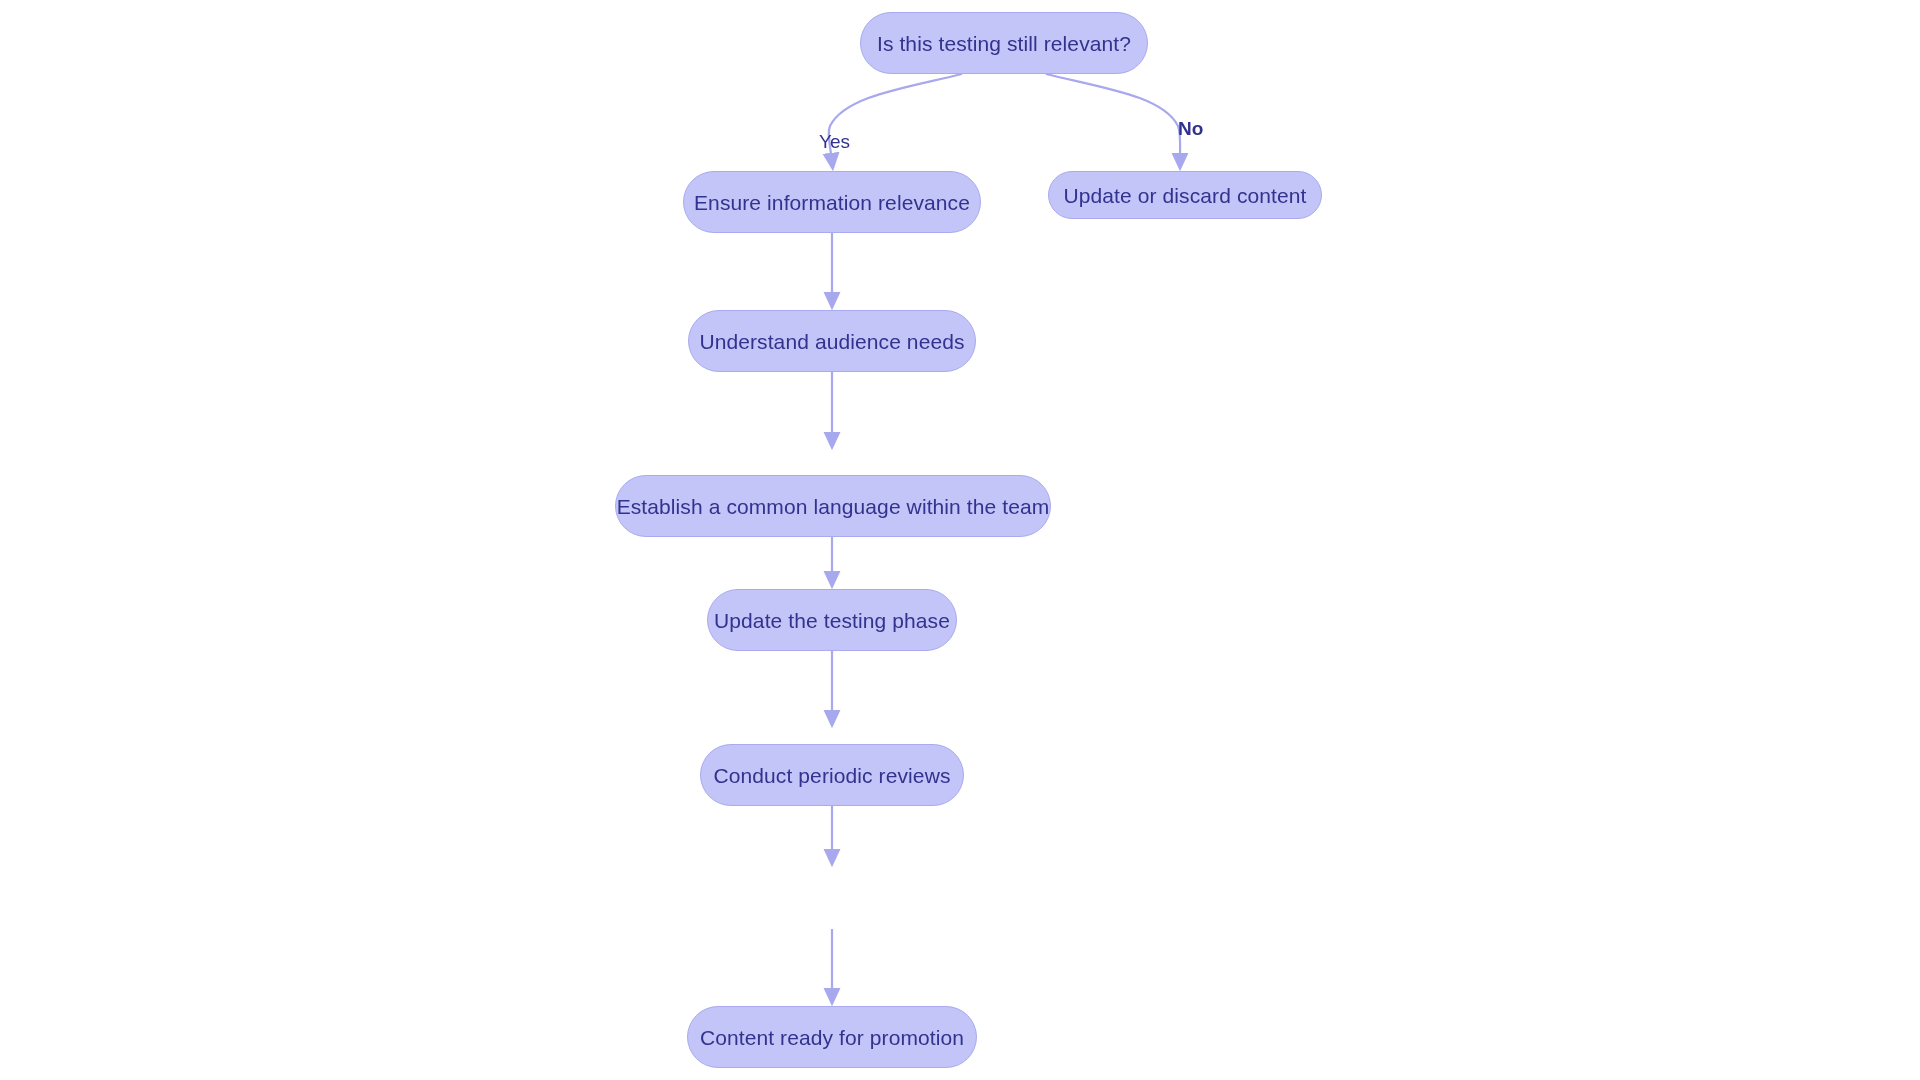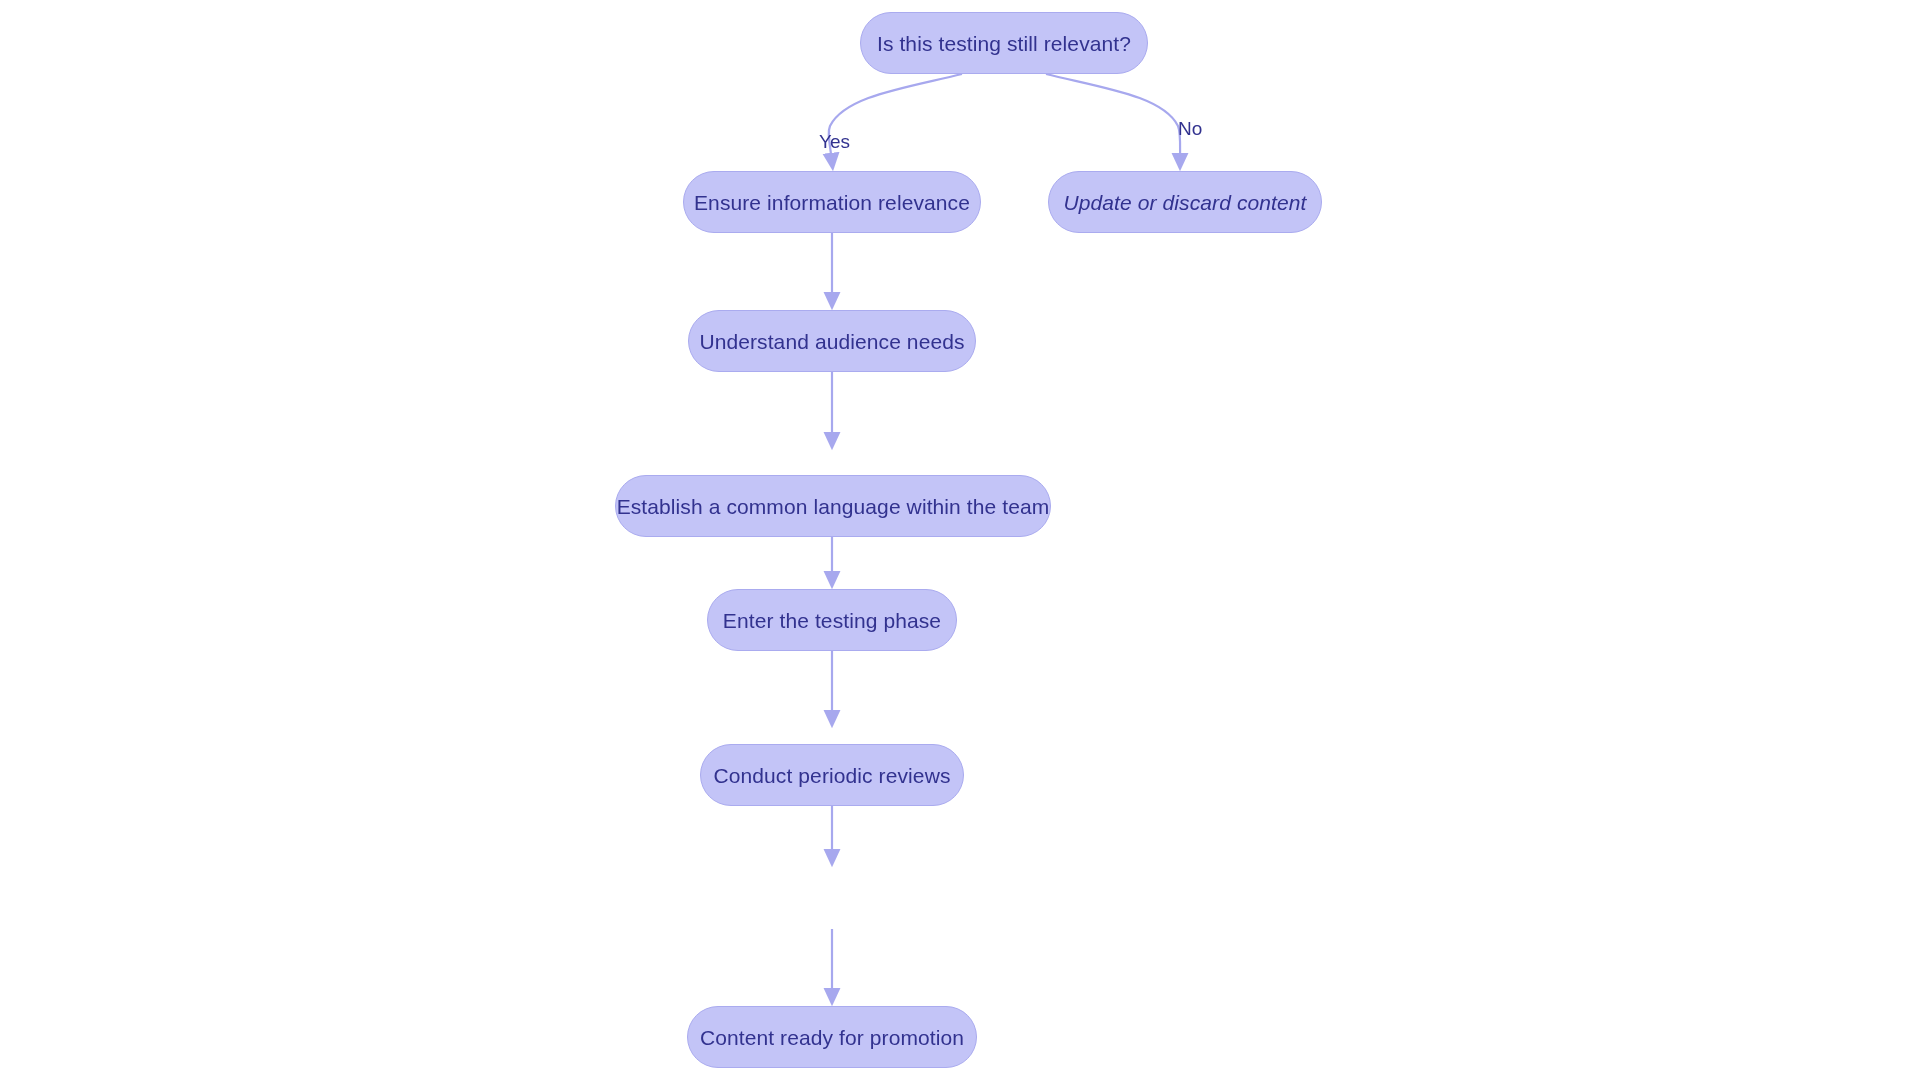--- a/index.html
+++ b/index.html
@@ -82,44 +82,44 @@
       <path d="M 832 233 L 832 301" marker-end="url(#arrowhead)"></path>
       <path d="M 832 372 L 832 441" marker-end="url(#arrowhead)"></path>
       <path d="M 832 512 L 832 580" marker-end="url(#arrowhead)"></path>
       <path d="M 832 651 L 832 719" marker-end="url(#arrowhead)"></path>
       <path d="M 832 790 L 832 858" marker-end="url(#arrowhead)"></path>
       <path d="M 832 929 L 832 997" marker-end="url(#arrowhead)"></path>
     </g>
   </svg>
 
   <div class="edge-label" style="left:819px; top:132px;">Yes</div>
-  <div class="edge-label" style="left:1178px; top:119px;">No</div>
+  <div class="edge-label" style="left:1178px; top:119px;font-weight:bold;">No</div>
 
   <div class="node" style="left:860px; top:12px; width:288px; height:62px;">
     <span class="node-label">Is this testing still relevant?</span>
   </div>
 
   <div class="node" style="left:683px; top:171px; width:298px; height:62px;">
     <span class="node-label">Ensure information relevance</span>
   </div>
 
-  <div class="node" style="left:1048px; top:171px; width:274px; height:62px;font-style:italic;">
+  <div class="node" style="left:1048px; top:171px; width:274px; height:48px;">
     <span class="node-label">Update or discard content</span>
   </div>
 
   <div class="node" style="left:688px; top:310px; width:288px; height:62px;">
     <span class="node-label">Understand audience needs</span>
   </div>
 
   <div class="node" style="left:615px; top:450px; width:436px; height:62px;margin-top:25px;">
     <span class="node-label">Establish a common language within the team</span>
   </div>
 
   <div class="node" style="left:707px; top:589px; width:250px; height:62px;">
-    <span class="node-label">Enter the testing phase</span>
+    <span class="node-label">Update the testing phase</span>
   </div>
 
   <div class="node" style="left:700px; top:728px; width:264px; height:62px;margin-top:16px;">
     <span class="node-label">Conduct periodic reviews</span>
   </div>
 
 
   <div class="node" style="left:687px; top:1006px; width:290px; height:62px;">
     <span class="node-label">Content ready for promotion</span>
   </div>

